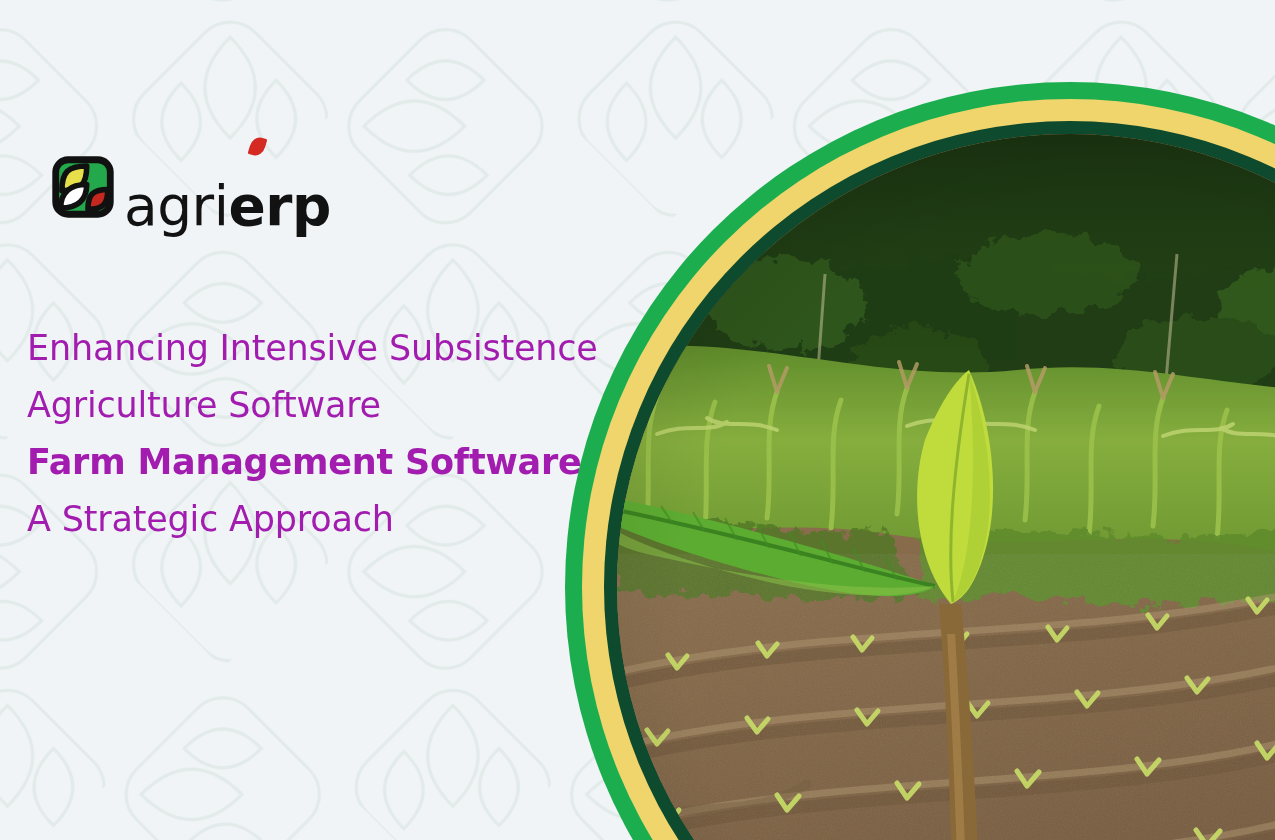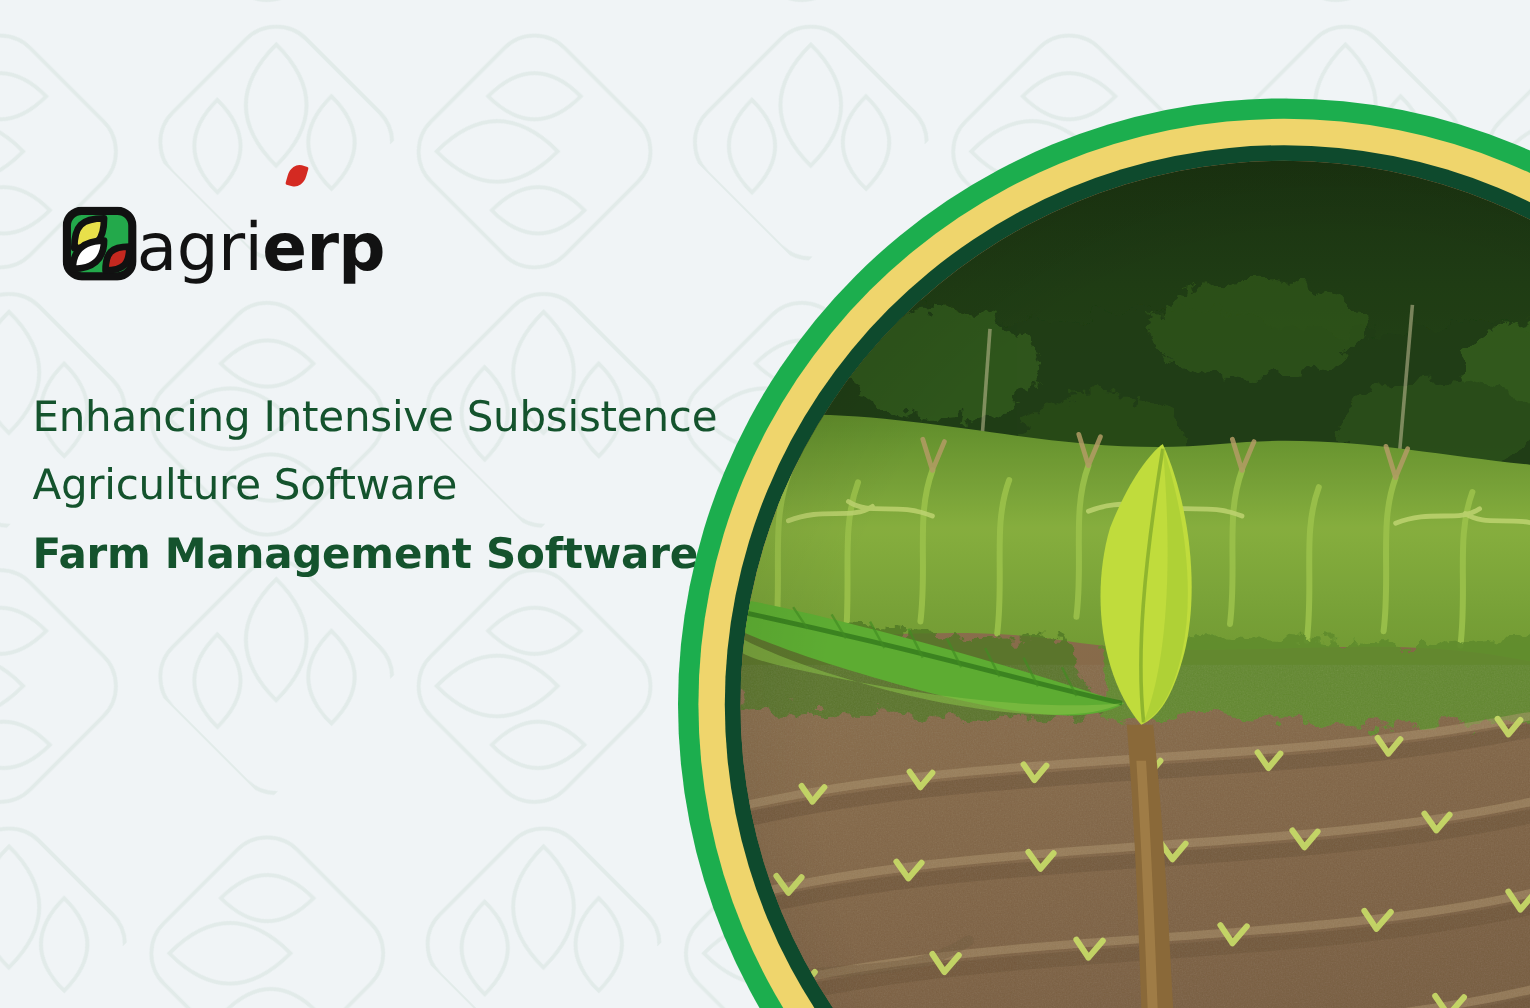--- a/index.html
+++ b/index.html
@@ -23,21 +23,21 @@
   #bg-pattern {
     position:absolute; inset:0;
     opacity:1;
     pointer-events:none;
   }
 
   
   #logo-block {
     position:absolute;
     left:52px; top:140px;
-    display:flex; align-items:flex-end; 
+    display:flex; align-items:center; gap:10px;
   }
   #logo-mark { display:block; }
   #logo-wordmark {
     font-family:"DejaVu Sans", sans-serif;
     font-size:55px;
     line-height:1;
     letter-spacing:-0.5px;
     color:#121212;
     position:relative;
     white-space:nowrap;
@@ -58,21 +58,21 @@
   
   #headline {
     position:absolute;
     left:27px; top:320px;
     width:620px;
   }
   .headline-line {
     font-family:"DejaVu Sans", sans-serif;
     font-size:35px;
     line-height:57px;
-    color:#14532d;
+    color:#a21caf;
     letter-spacing:-0.2px;
     white-space:nowrap;
   }
   .headline-line.bold { font-weight:700; }
   .headline-line.regular { font-weight:400; }
 
   
   #photo-circle {
     position:absolute;
     left:565px; top:82px;
@@ -142,20 +142,21 @@
       <span id="logo-word-agri" data-interactable="false">agri</span>
         <span id="logo-word-erp" data-interactable="false">erp</span>
       <span id="logo-i-dot" data-interactable="false"></span>
     </div>
   </div>
 
   <div id="headline" data-interactable="false">
     <div class="headline-line regular" data-interactable="false">Enhancing Intensive Subsistence</div>
     <div class="headline-line regular" data-interactable="false">Agriculture Software</div>
     <div class="headline-line bold" data-interactable="false">Farm Management Software:</div>
+    <div class="headline-line regular" data-interactable="false">A Strategic Approach</div>
   </div>
 
   <div id="photo-circle" data-interactable="false">
     <div id="ring-gold" data-interactable="false">
       <div id="ring-dark" data-interactable="false">
         <div id="photo-clip" data-interactable="false">
 
           <svg id="photo" data-interactable="false" width="984" height="984" viewBox="0 0 984 984" preserveAspectRatio="xMidYMid slice" aria-hidden="true">
             <defs>
 

